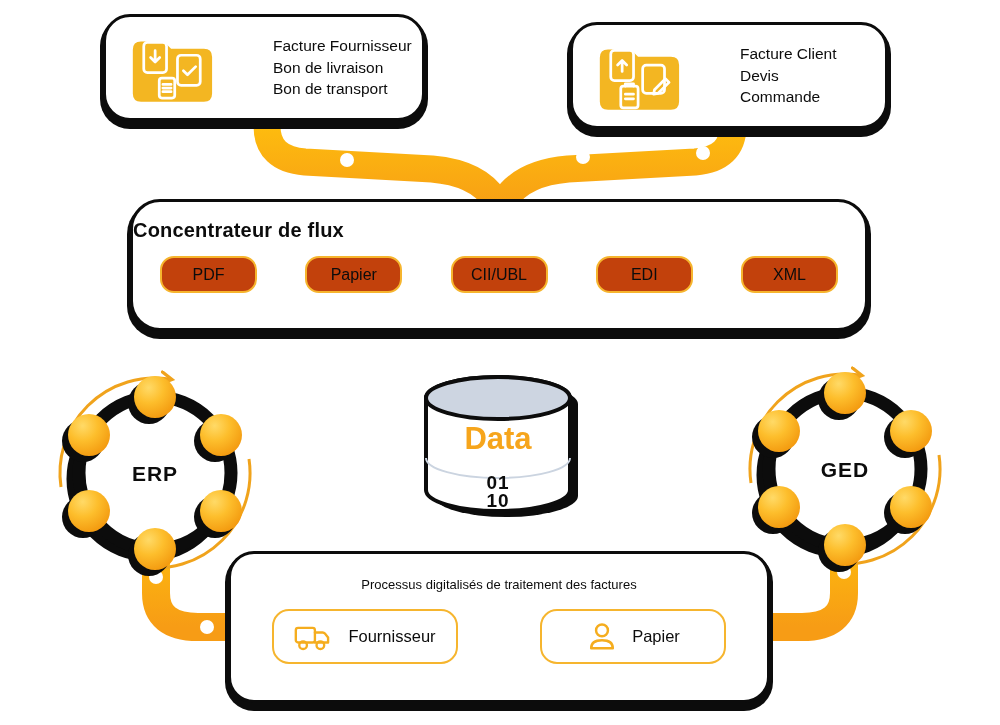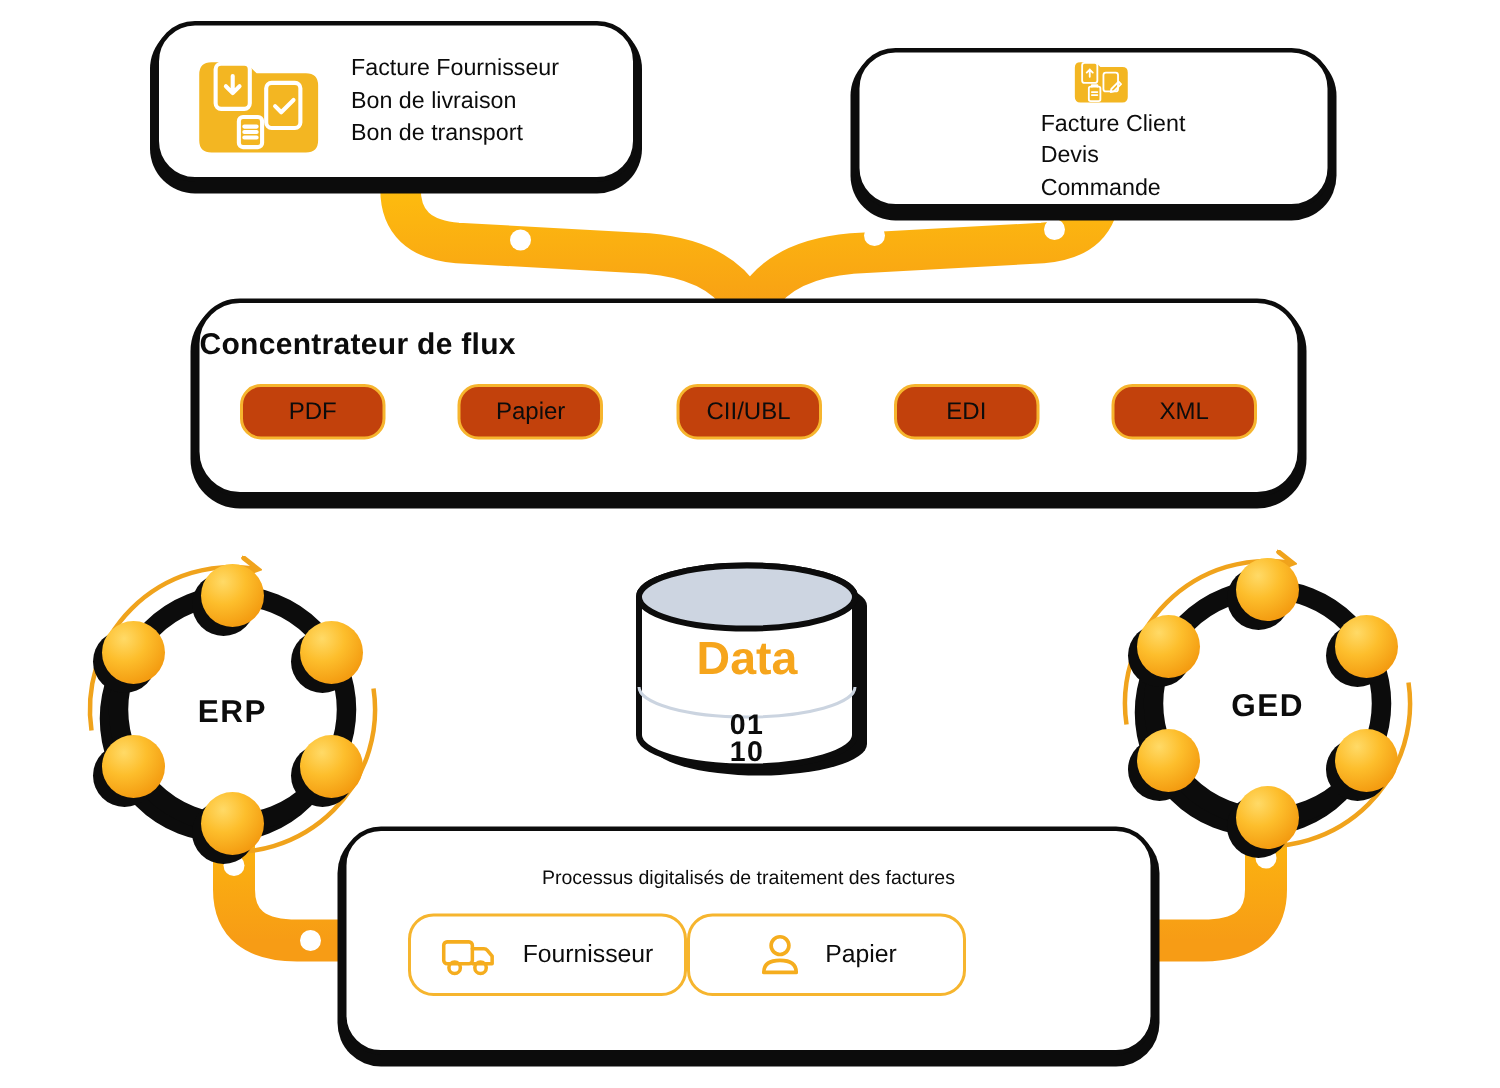--- a/index.html
+++ b/index.html
@@ -6,32 +6,32 @@
   .canvas{
     position:relative;width:1000px;height:725px;background:#ffffff;overflow:hidden;
     font-family:"Liberation Sans","DejaVu Sans",sans-serif;color:#0c0c0c;
   }
   svg{display:block;}
   #connectors{position:absolute;left:0;top:0;z-index:1;}
   .card{
     position:absolute;background:#fff;border:3px solid #0c0c0c;
     box-shadow:0 5px 0 3px #0c0c0c;z-index:2;box-sizing:border-box;
   }
-  .src-card{width:322px;height:107px;border-radius:27px;display:flex;align-items:center;padding:0 10px 0 20px;}
+  .src-card{width:322px;height:107px;border-radius:27px;display:flex;align-items:center;padding:0 10px 0 20px;gap:39px;}
   .src-card .txt{margin-left:16px;font-size:15.5px;line-height:21.5px;font-weight:500;}
   .hub{left:130px;top:199px;width:738px;height:132px;border-radius:30px;}
   .hub-title{text-align:left;margin-top:17px;font-size:20px;font-weight:700;letter-spacing:.2px;}
   .hub-pills{display:flex;justify-content:space-between;padding:0 27px;margin-top:14px;}
   .pill{
     width:93px;height:33px;border:2px solid #f6b52e;border-radius:14px;
     display:flex;align-items:center;justify-content:center;font-size:16px;background:#c2410c;
   }
   .proc{left:228px;top:551px;width:542px;height:152px;border-radius:26px;}
   .proc-title{text-align:center;margin-top:23px;font-size:13px;}
-  .proc-pills{display:flex;justify-content:flex-start;padding:0 41px;margin-top:17px;}
+  .proc-pills{display:flex;justify-content:space-between;padding:0 41px;margin-top:17px;}
   .big-pill{
     width:186px;height:55px;border:2px solid #f6b52e;border-radius:17px;background:#fff;
     display:flex;align-items:center;justify-content:center;gap:14px;font-size:16.5px;box-sizing:border-box;
   }
   .node{position:absolute;z-index:3;}
 </style>
 </head>
 <body>
 
 <div class="canvas">
@@ -81,21 +81,21 @@
         </g>
       </g>
     </svg>
     <div class="txt">
       <div>Facture Fournisseur</div>
       <div>Bon de livraison</div>
       <div>Bon de transport</div>
     </div>
   </div>
 
-  <div class="card src-card" style="left:570px;top:32px;width:318px;flex-direction:column;">
+  <div class="card src-card" style="left:570px;top:22px;width:318px;">
     <svg width="92" height="82" viewBox="0 0 100 90">
       <path d="M7 25 q0-9 9-9 h21 q4 0 7 3 l5 5 h36 q9 0 9 9 v40 q0 9 -9 9 H16 q-9 0 -9 -9 z" fill="#F3B622"></path>
       <g fill="none" stroke="#ffffff" stroke-width="3" stroke-linecap="round" stroke-linejoin="round">
         <g>
           <rect x="19" y="17" width="25" height="33" rx="4"></rect>
           <path d="M31.5 40 v-12 M26.5 33 l5 -5 l5 5"></path>
         </g>
         <g>
           <rect x="54" y="33" width="24" height="31" rx="4"></rect>
           <path d="M67 60 l12 -12 l4 4 l-12 12 l-5 1 z"></path>

